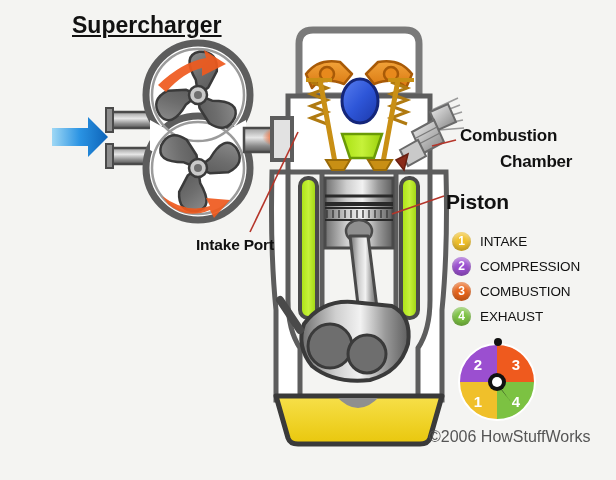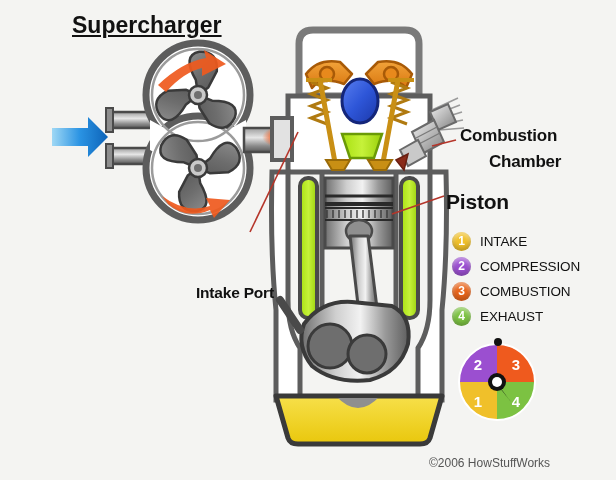--- a/index.html
+++ b/index.html
@@ -8,25 +8,25 @@
     background:#f4f4f2;
     font-family:"Liberation Sans",sans-serif;
     overflow:hidden;
     position:relative;
   }
   #stage{position:absolute;left:0;top:0;width:616px;height:480px;}
   svg#art{position:absolute;left:0;top:0;width:616px;height:480px;}
 
   .lbl{position:absolute;color:#111;font-weight:bold;letter-spacing:-0.2px;white-space:nowrap;}
   #title{left:72px;top:12px;font-size:23px;letter-spacing:0px;text-decoration:underline;}
-  #lbl-intake-port{left:196px;top:236px;font-size:15.5px;margin-top:48px;}
+  #lbl-intake-port{left:196px;top:236px;font-size:15.5px;}
   #lbl-comb-1{left:460px;top:126px;font-size:17px;}
-  #lbl-comb-2{left:489px;top:152px;font-size:17px;}
+  #lbl-comb-2{left:500px;top:152px;font-size:17px;}
   #lbl-piston{left:446px;top:190px;font-size:21px;}
-  #copyright{left:429px;top:456px;font-size:12px;font-weight:normal;color:#555;letter-spacing:0px;text-align:right;}
+  #copyright{left:429px;top:428px;font-size:16px;font-weight:normal;color:#555;letter-spacing:0px;text-align:right;}
 
   
   #legend{position:absolute;left:452px;top:230px;}
   .leg-row{display:flex;align-items:center;height:22px;margin-bottom:3px;}
   .leg-dot{width:19px;height:19px;border-radius:50%;flex:0 0 19px;
            display:flex;align-items:center;justify-content:center;
            color:#fff;font-size:12px;font-weight:bold;
            box-shadow:inset 0 -3px 4px rgba(0,0,0,.22), inset 0 3px 4px rgba(255,255,255,.45);}
   .leg-txt{margin-left:9px;font-size:13.5px;font-weight:normal;color:#111;letter-spacing:-0.1px;}
 </style>

